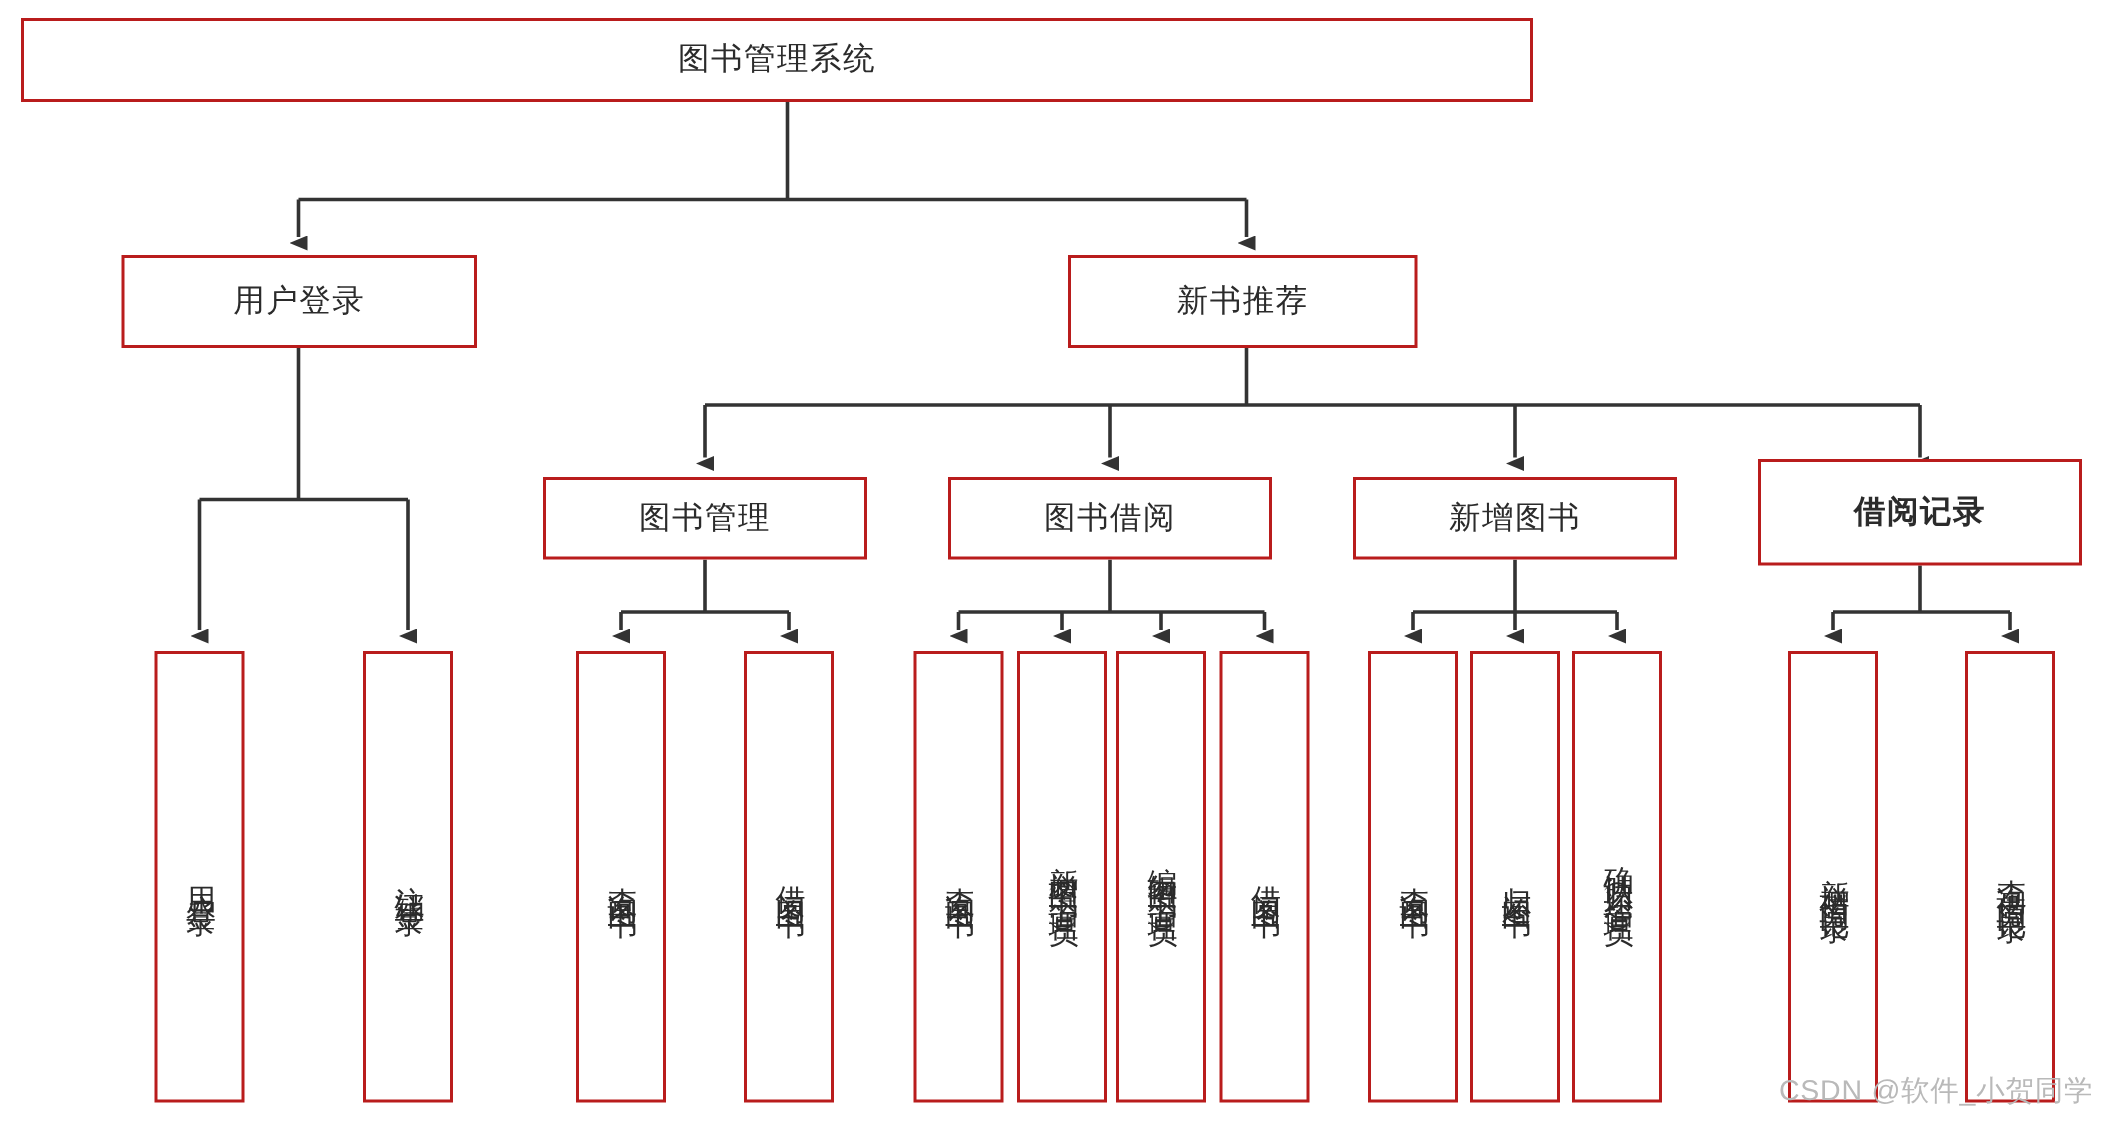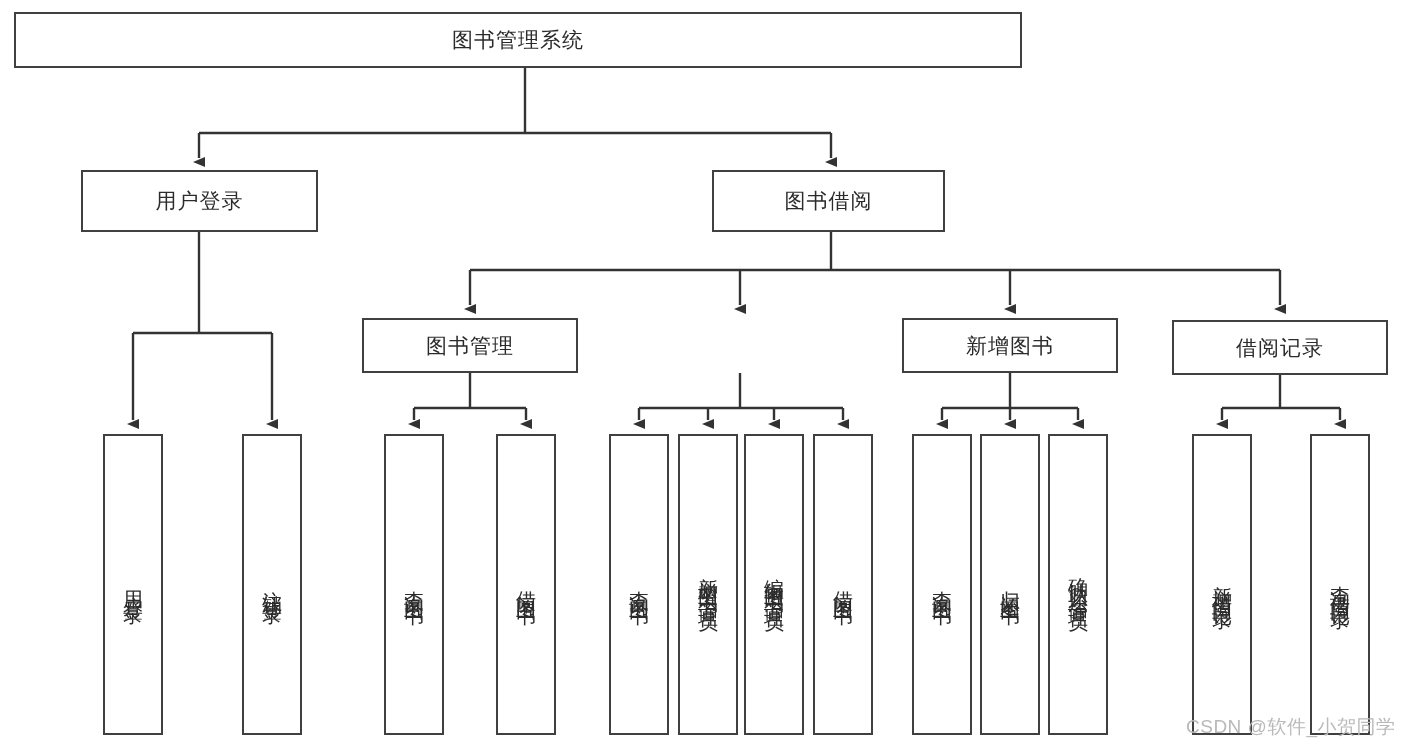--- a/index.html
+++ b/index.html
@@ -22,21 +22,21 @@
     left: 0;
     top: 0;
     width: 1405px;
     height: 747px;
     pointer-events: none;
   }
   .node {
     position: absolute;
     box-sizing: border-box;
     background: #ffffff;
-    border: 2px solid #404040;
+    border: 2px solid #b91c1c;
     display: flex;
     align-items: center;
     justify-content: center;
     color: #2b2b2b;
   }
   .node.horiz {
     font-size: 21px;
     line-height: 1.2;
     letter-spacing: 1px;
   }
@@ -120,30 +120,33 @@
   </svg>
 
   <div class="node horiz" style="left:14px; top:12px; width:1008px; height:56px;">
     <span class="label">图书管理系统</span>
   </div>
 
   <div class="node horiz" style="left:81px; top:170px; width:237px; height:62px;">
     <span class="label">用户登录</span>
   </div>
   <div class="node horiz" style="left:712px; top:170px; width:233px; height:62px;">
-    <span class="label">图书借阅</span>
+    <span class="label">新书推荐</span>
   </div>
 
   <div class="node horiz" style="left:362px; top:318px; width:216px; height:55px;">
     <span class="label">图书管理</span>
   </div>
+  <div class="node horiz" style="left:632px; top:318px; width:216px; height:55px;">
+    <span class="label">图书借阅</span>
+  </div>
   <div class="node horiz" style="left:902px; top:318px; width:216px; height:55px;">
     <span class="label">新增图书</span>
   </div>
-  <div class="node horiz" style="left:1172px; top:320px; width:216px; height:55px;">
+  <div class="node horiz" style="left:1172px; top:306px; width:216px; height:71px;font-weight:bold;">
     <span class="label">借阅记录</span>
   </div>
 
   <div class="node vert" style="left:103px; top:434px; width:60px; height:301px;">
     <span class="label">用户登录</span>
   </div>
   <div class="node vert" style="left:242px; top:434px; width:60px; height:301px;">
     <span class="label">注销登录</span>
   </div>
 

